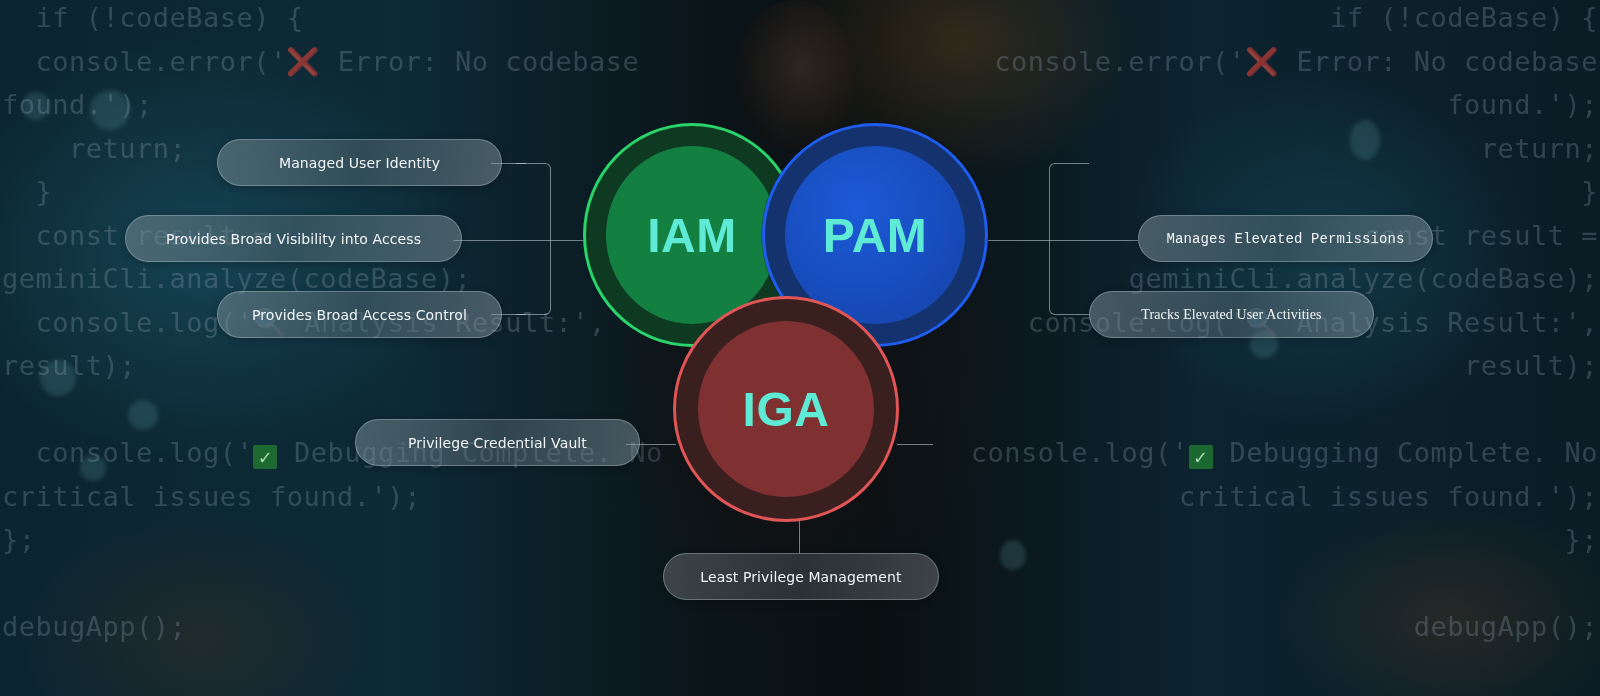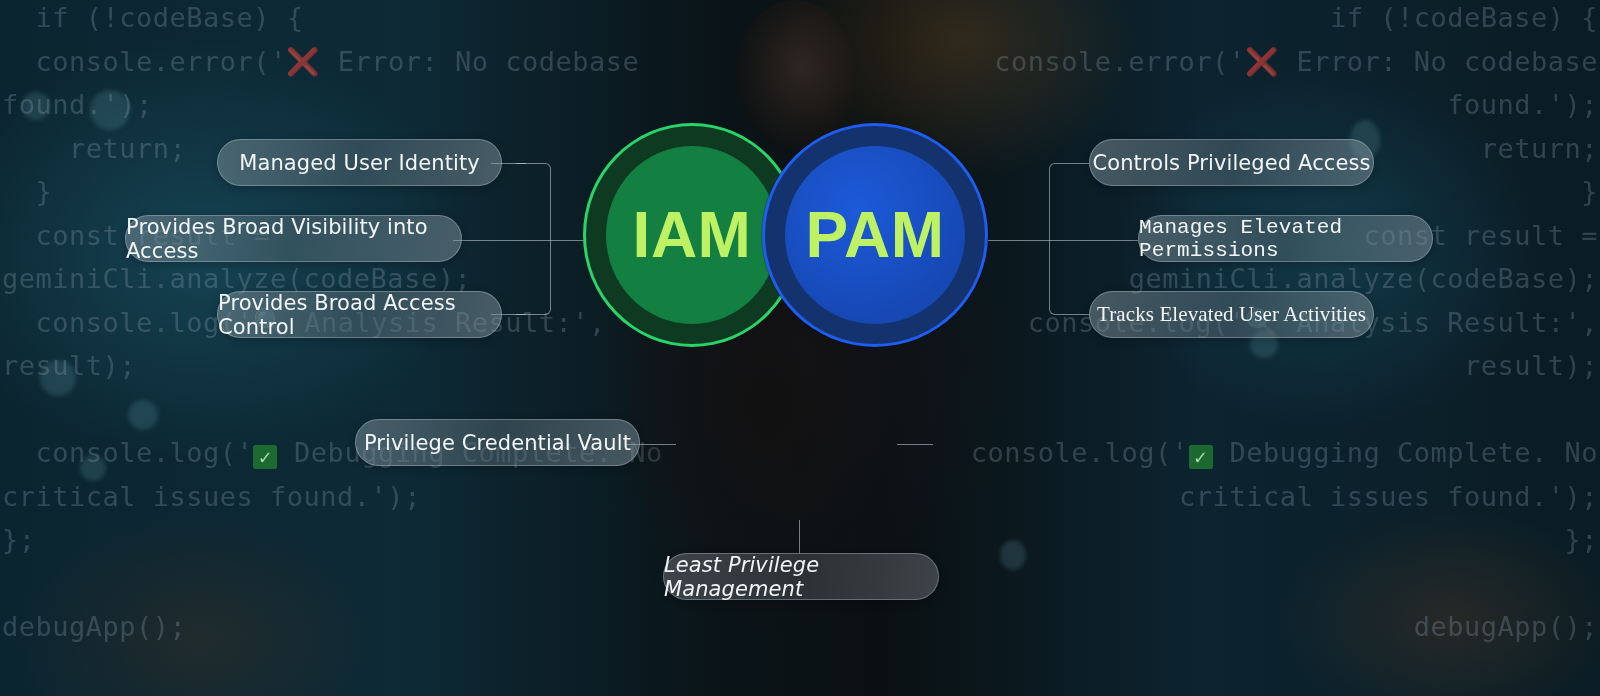--- a/index.html
+++ b/index.html
@@ -42,38 +42,37 @@
 
   
   .line { position: absolute; background: rgba(200,215,225,0.55); }
   .bracket { position: absolute; border: 1px solid rgba(200,215,225,0.55); }
 
   
   .pill {
     position: absolute; height: 47px; border-radius: 24px;
     background: linear-gradient(100deg, rgba(120,140,150,0.55) 0%, rgba(90,110,120,0.45) 50%, rgba(130,150,160,0.5) 100%);
     border: 1px solid rgba(200,215,225,0.35);
-    color: #f2f5f7; font-size: 21px; display: flex; align-items: center; justify-content: center;
+    color: #f2f5f7; font-size: 14px; display: flex; align-items: center; justify-content: center;
     box-shadow: 0 2px 8px rgba(0,0,0,0.25);
     font-family: "DejaVu Sans", sans-serif; letter-spacing: 0.1px;
   }
   .pill.dark {
     background: linear-gradient(100deg, rgba(95,100,105,0.6) 0%, rgba(70,75,80,0.55) 50%, rgba(95,100,105,0.6) 100%);
-    font-style: italic;
   }
 
   
   .circle {
     position: absolute; border-radius: 50%; display: flex; align-items: center; justify-content: center;
   }
   .circle .inner {
     position: absolute; border-radius: 50%;
   }
   .circle .label {
-    position: relative; color: #bef264; font-weight: bold; font-size: 64px; letter-spacing: 0.5px;
+    position: relative; color: #5eead4; font-weight: bold; font-size: 48px; letter-spacing: 0.5px;
     font-family: "Liberation Sans", sans-serif;
   }
   #iam { left: 583px; top: 123px; width: 218px; height: 224px; background: #0f3a22; border: 3px solid #2ad46a; }
   #iam .inner { left: 20px; top: 20px; width: 172px; height: 178px; background: #138042; }
   #pam { left: 762px; top: 123px; width: 226px; height: 224px; background: #14336e; border: 3px solid #1f5cf0; box-shadow: 0 0 0 1px rgba(0,0,0,0.2); }
   #pam .inner { left: 20px; top: 20px; width: 180px; height: 178px; background: radial-gradient(circle at 40% 35%, #1c5ad8, #1646b0 80%); }
   #iga { left: 673px; top: 296px; width: 226px; height: 226px; background: #3a1f1f; border: 3px solid #e05555; }
   #iga .inner { left: 22px; top: 22px; width: 176px; height: 176px; background: #7f3131; }
 </style>
 </head>
@@ -140,23 +139,20 @@
   <div class="pill" style="left:217px;top:139px;width:285px;">
     <span>Managed User Identity</span>
   </div>
   <div class="pill" style="left:217px;top:291px;width:285px;">
     <span>Provides Broad Access Control</span>
   </div>
   <div class="pill" style="left:125px;top:215px;width:337px;">
     <span>Provides Broad Visibility into Access</span>
   </div>
 
-  <div class="pill" style="left:1089px;top:139px;width:285px;">
-    <span>Controls Privileged Access</span>
-  </div>
   <div class="pill" style="left:1138px;top:215px;width:295px;font-family:Liberation Mono, monospace;">
     <span>Manages Elevated Permissions</span>
   </div>
   <div class="pill" style="left:1089px;top:291px;width:285px;font-family:Liberation Serif, serif;">
     <span>Tracks Elevated User Activities</span>
   </div>
 
   <div class="pill" style="left:355px;top:419px;width:285px;">
     <span>Privilege Credential Vault</span>
   </div>
@@ -165,14 +161,18 @@
   </div>
 
   <div class="circle" id="iam">
     <div class="inner"></div>
     <span class="label">IAM</span>
   </div>
   <div class="circle" id="pam">
     <div class="inner"></div>
     <span class="label">PAM</span>
   </div>
+  <div class="circle" id="iga">
+    <div class="inner"></div>
+    <span class="label">IGA</span>
+  </div>
 
 </div>
 
 </body></html>

